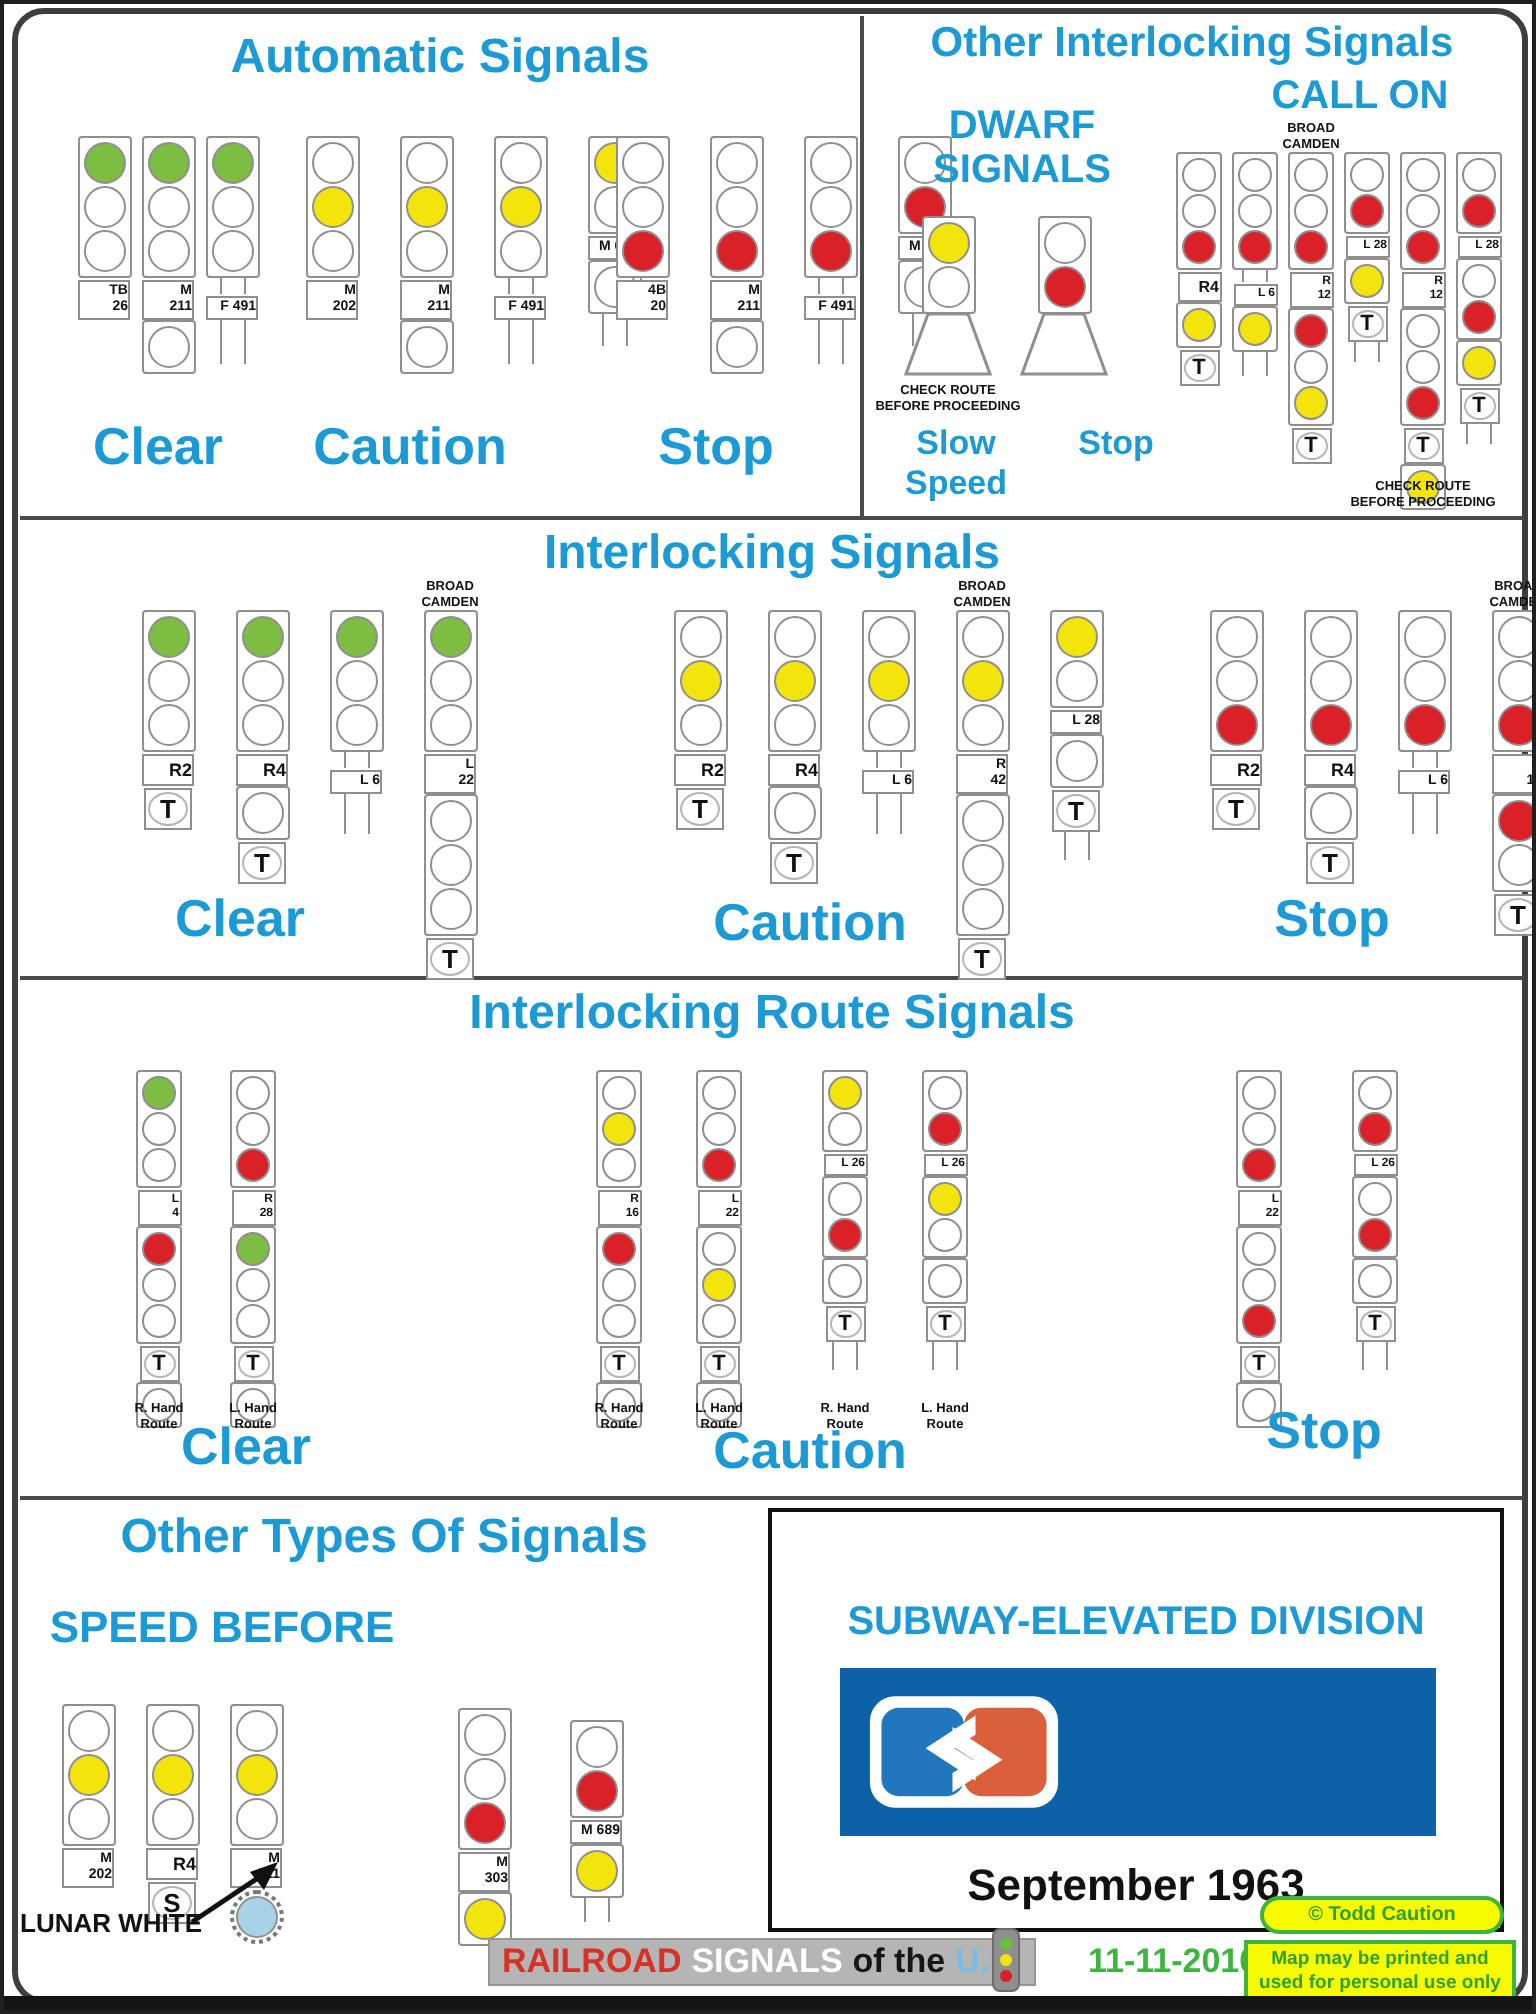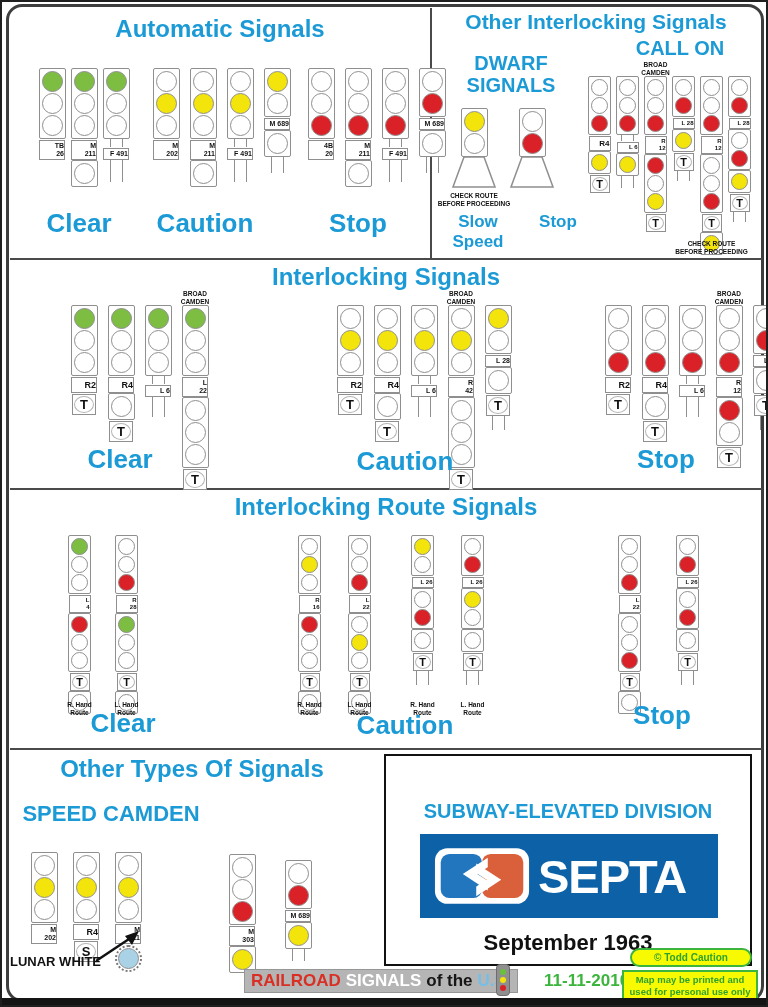--- a/index.html
+++ b/index.html
@@ -11,21 +11,21 @@
   #bottom-strip{position:absolute;left:0;right:0;bottom:0;height:7px;background:#141414;}
   .divider{position:absolute;background:#4a4a4a;}
   .panel{position:absolute;}
   .pre{white-space:pre-line;}
   .h-blue{color:#1b9ad6;font-weight:bold;}
   .panel-title{position:absolute;left:0;width:100%;text-align:center;line-height:1.08;}
   .sub-title{position:absolute;text-align:center;line-height:1.12;}
   .cap{position:absolute;color:#1b9ad6;font-weight:bold;font-size:26px;text-align:center;}
 
   
-  .sig-row{position:absolute;display:flex;align-items:flex-start;gap:9px;}
+  .sig-row{position:absolute;display:flex;align-items:flex-start;gap:19px;}
   .sig{position:relative;display:flex;flex-direction:column;align-items:center;}
   .sz-m .sig{width:28px;} .sz-s .sig{width:23px;}
   .head{display:flex;flex-direction:column;align-items:center;background:#fff;
         border:1.5px solid #8f8f8f;border-radius:2px;padding:2px;gap:1px;}
   .lamp{border-radius:50%;border:1.5px solid #8f8f8f;background:#fff;flex:none;}
   .sz-m .lamp{width:19px;height:19px;} .sz-s .lamp{width:15px;height:15px;}
   .lamp-g{background:#7cbd42;} .lamp-y{background:#f3e50b;} .lamp-r{background:#da2128;}
   .lamp-u{background:#a9d2e6;outline:2px dotted #777;outline-offset:1px;margin-top:4px;}
   .plate{border:1.5px solid #8f8f8f;background:#fff;color:#111;text-align:right;
          font-weight:bold;margin-top:1px;line-height:1.15;padding:1px 0;}
@@ -807,21 +807,21 @@
           <div class="legs" style="height: 14px;"></div>
         </div>
       </div>
     <div class="cap" id="cap-route-clear">Clear</div>
     <div class="cap" id="cap-route-caution">Caution</div>
     <div class="cap" id="cap-route-stop">Stop</div>
   </div>
 
   <div class="panel panel-bottom">
     <div class="sub-title h-blue" id="title-ot">Other Types Of Signals</div>
-    <div class="sub-title h-blue" id="title-ss">SPEED CAMDEN</div>
+    <div class="sub-title h-blue" id="title-ss">SPEED BEFORE</div>
     <div class="sig-row sz-m" id="speed-row">
         <div class="sig">
           <div class="head">
             <div class="lamp lamp-w"></div>
             <div class="lamp lamp-y"></div>
             <div class="lamp lamp-w"></div>
           </div>
           <div class="plate">
             <span class="l2">M</span>
             <span class="l2">202</span>
@@ -887,21 +887,20 @@
     <div class="info-box">
       <div id="bsr-sub" class="h-blue">SUBWAY-ELEVATED DIVISION</div>
       <div class="septa-band">
         <svg width="96" height="58" viewBox="0 0 100 60">
           <rect x="1" y="1" width="98" height="58" rx="13" fill="#fff"></rect>
           <rect x="7" y="7" width="43" height="46" rx="9" fill="#2176bd"></rect>
           <rect x="50" y="7" width="43" height="46" rx="9" fill="#d9603a"></rect>
           <path d="M56 11 L30 28 L56 45 V35 L45 28 L56 21 Z" fill="#fff"></path>
           <path d="M44 17 L70 34 L44 51 V41 L55 34 L44 27 Z" fill="#fff"></path>
         </svg>
-        <span class="septa-word">SEPTA</span>
       </div>
       <div id="bsr-date">September 1963</div>
     </div>
 
     <div class="banner">
       <span class="t-red">RAILROAD</span>
       <span class="t-white">SIGNALS</span>
       <span class="t-black">of the</span>
       <span class="t-blue">U.S.</span>
     </div>

